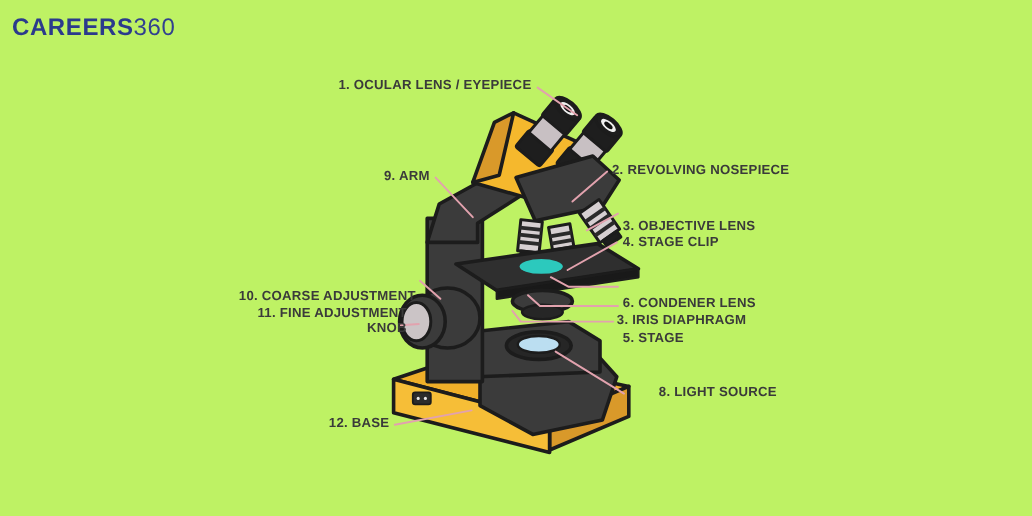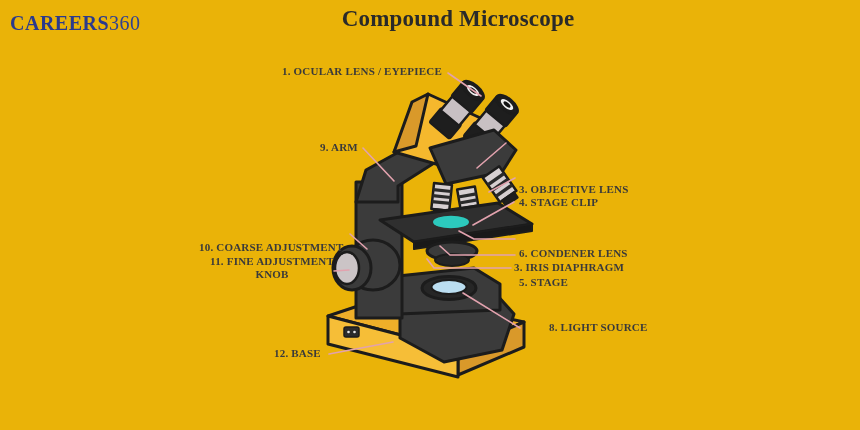--- a/index.html
+++ b/index.html
@@ -1,18 +1,18 @@
 <!DOCTYPE html>
 <html><head>
 <meta charset="utf-8">
 <style>
   html,body{margin:0;padding:0;background:#fff;}
   .canvas{
-    position:relative;width:860px;height:430px;background:#eab308;overflow:hidden;
-    font-family:Liberation Serif, serif;
+    position:relative;width:860px;height:430px;background:#bef264;overflow:hidden;
+    font-family:Liberation Sans, sans-serif;
   }
   
   .logo{position:absolute;left:10px;top:12px;white-space:nowrap;cursor:pointer;}
   .logo .brand{font-weight:900;font-size:20px;letter-spacing:.5px;color:#2b3a8c;}
   .logo .suffix{font-weight:400;font-size:20px;letter-spacing:.5px;color:#31418f;}
   
   .title{
     position:absolute;left:0;top:6px;width:100%;text-align:center;
     padding-left:56px;box-sizing:border-box;
     font-size:23px;font-weight:700;color:#2a2a2a;letter-spacing:.2px;
@@ -27,33 +27,32 @@
   .l1{left:282px;top:65px;}
   .l2{left:510px;top:136px;}
   .l3{left:519px;top:183px;}
   .l4{left:519px;top:196px;}
   .l5{left:519px;top:232px;margin-top:44px;}
   .l6{left:519px;top:247px;}
   .l7{left:514px;top:261px;}
   .l8{left:549px;top:321px;}
   .l9{left:320px;top:141px;}
   .l10{left:199px;top:221px;margin-top:20px;}
-  .l11{left:205px;top:255px;width:134px;text-align:center;white-space:normal;}
+  .l11{left:205px;top:255px;width:134px;white-space:normal;}
   .l12{left:274px;top:347px;}
 </style>
 </head>
 <body>
 
 <div class="canvas">
 
   <div class="logo">
     <span class="brand">CAREERS</span><span class="suffix">360</span>
   </div>
 
-  <div class="title">Compound Microscope</div>
 
   <svg class="fig" viewBox="0 0 860 430" stroke-linejoin="round" stroke-linecap="round">
 
     <g stroke="#1c1c1c" stroke-width="3">
       <polygon points="328,316 394,294 524,322 458,350" fill="#EFAF29"></polygon>
       <polygon points="458,350 524,322 524,347 458,375" fill="#D9992A"></polygon>
       <polygon points="328,316 458,350 458,377 328,344" fill="#F6BE37"></polygon>
       <rect x="344" y="327" width="15" height="10" rx="2" fill="#2c2c2c" stroke-width="1.5"></rect>
       <circle cx="348.5" cy="332" r="1.3" fill="#e8e8e8" stroke="none"></circle>
       <circle cx="354.5" cy="332" r="1.3" fill="#e8e8e8" stroke="none"></circle>
@@ -145,20 +144,21 @@
       <path d="M515,255 L450,255 L440,246"></path>
       <path d="M511,268 L434,268 L427,259"></path>
       <path d="M350,234 L367,249"></path>
       <path d="M334,271 L349,270"></path>
       <path d="M520,328 L463,293"></path>
       <path d="M329,354 L393,342"></path>
     </g>
   </svg>
 
   <div class="lbl l1">1. OCULAR LENS / EYEPIECE</div>
+  <div class="lbl l2">2. REVOLVING NOSEPIECE</div>
   <div class="lbl l3">3. OBJECTIVE LENS</div>
   <div class="lbl l4">4. STAGE CLIP</div>
   <div class="lbl l5">5. STAGE</div>
   <div class="lbl l6">6. CONDENER LENS</div>
   <div class="lbl l7">3. IRIS DIAPHRAGM</div>
   <div class="lbl l8">8. LIGHT SOURCE</div>
   <div class="lbl l9">9. ARM</div>
   <div class="lbl l10">10. COARSE ADJUSTMENT</div>
   <div class="lbl l11">11. FINE ADJUSTMENT KNOB</div>
   <div class="lbl l12">12. BASE</div>

